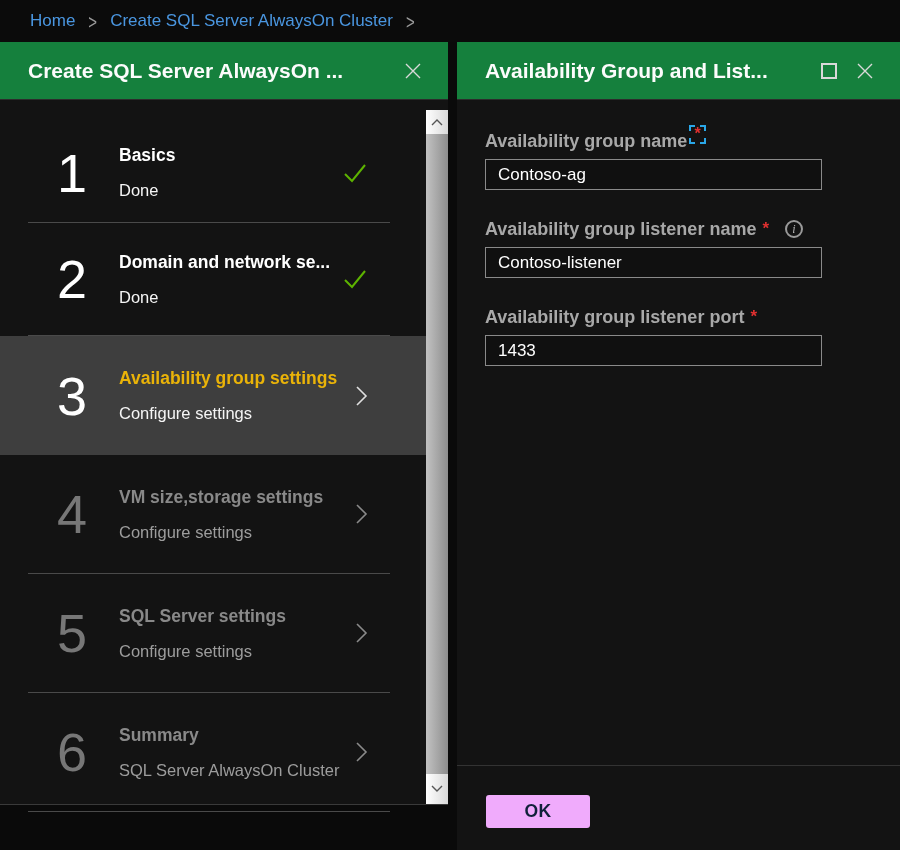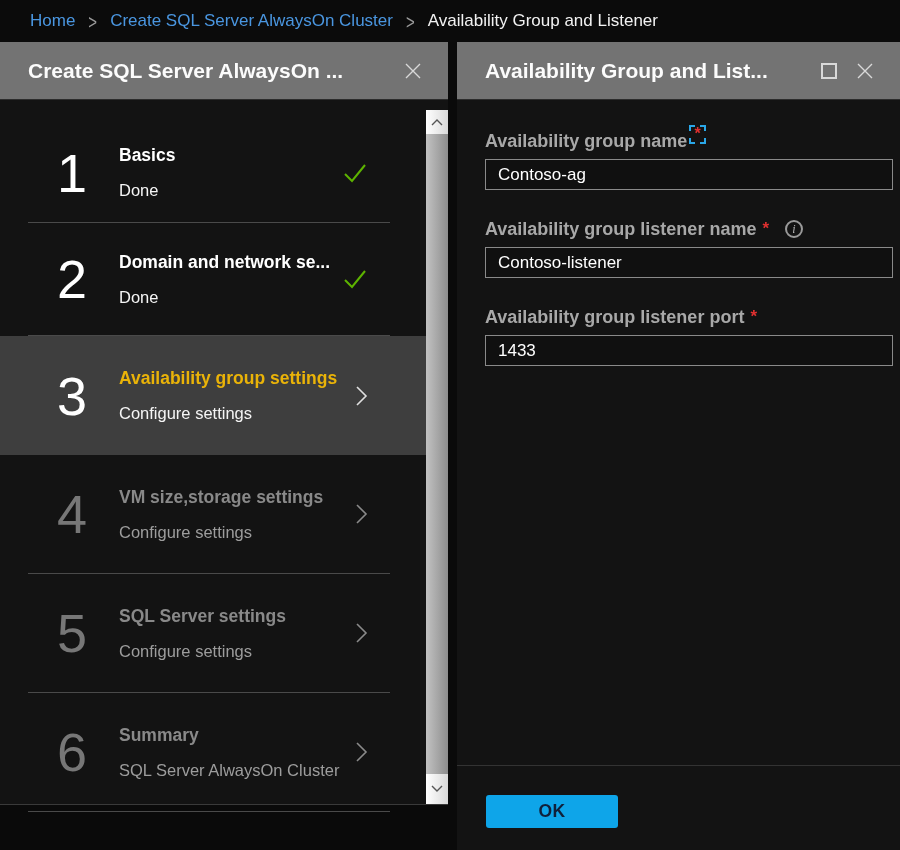--- a/index.html
+++ b/index.html
@@ -19,21 +19,21 @@
     padding-left: 30px; font-size: 17px; background: #0b0b0b;
   }
   .crumb.link { color: #4a96e0; text-decoration: none; cursor: pointer; }
   .crumb.current { color: #f2f2f2; }
   .crumb-sep { color: #9a9a9a; font-size: 15px; transform: scaleY(1.35); }
 
   
   .panel { position: absolute; background: #131313; }
   .panel header {
     height: 58px; display: flex; align-items: center;
-    padding: 0 24px 0 28px; border-bottom: 1px solid #2c2c2c; background: #737373;
+    padding: 0 24px 0 28px; border-bottom: 1px solid #2c2c2c; background: #15803d;
   }
   .panel header h1 {
     flex: 1; font-size: 21px; font-weight: bold; color: #fcfcfc;
     white-space: nowrap; overflow: hidden;
   }
   .hdr-icon { display: inline-flex; align-items: center; justify-content: center;
     width: 22px; height: 22px; cursor: pointer; margin-left: 14px; }
 
   
   .left-panel { left: 0; top: 42px; width: 448px; height: 763px; border-bottom: 1px solid #3a3a3a; }
@@ -82,43 +82,42 @@
     border: 2px dashed #2aa7e8; padding: 0 3px 2px 3px; line-height: 13px;
     margin-left: 2px; transform: translateY(-7px); font-size: 16px;
   }
   .info-icon {
     width: 18px; height: 18px; border: 2px solid #9a9a9a; border-radius: 50%;
     margin-left: 16px; color: #b5b5b5; font-size: 12px; font-style: italic;
     display: inline-flex; align-items: center; justify-content: center;
     font-family: "Liberation Serif", serif; cursor: pointer;
   }
   .txt-input {
-    width: 408px; height: 31px; background: #101010; border: 1px solid #8a8a8a;
+    width: 337px; height: 31px; background: #101010; border: 1px solid #8a8a8a;
     color: #ffffff; font-size: 17px; padding: 0 12px;
     font-family: "Liberation Sans", sans-serif; outline: none;
   }
   .footer-divider { position: absolute; left: 0; right: 0; bottom: 84px; border-top: 1px solid #333333; }
   .ok-btn {
-    position: absolute; left: 29px; bottom: 22px; width: 132px; height: 33px;
-    background: #0ea5e9; color: #10203a; border: none; border-radius: 3px;
+    position: absolute; left: 29px; bottom: 22px; width: 104px; height: 33px;
+    background: #f0abfc; color: #10203a; border: none; border-radius: 3px;
     font-size: 17.5px; font-weight: bold; letter-spacing: 0.5px;
     font-family: "Liberation Sans", sans-serif; cursor: pointer;
   }
 </style>
 </head>
 <body>
 
 <div class="page">
 
   <nav class="breadcrumb">
     <a class="crumb link">Home</a>
     <span class="crumb-sep">&gt;</span>
     <a class="crumb link">Create SQL Server AlwaysOn Cluster</a>
     <span class="crumb-sep">&gt;</span>
-    <span class="crumb current">Availability Group and Listener</span>
   </nav>
 
   <section class="panel left-panel">
     <header>
       <h1>Create SQL Server AlwaysOn ...</h1>
       <span class="hdr-icon">
         <svg width="18" height="18" viewBox="0 0 18 18">
             <path d="M2 2 L16 16 M16 2 L2 16" stroke="#d9d9d9" stroke-width="1.4" fill="none"></path>
           </svg>
       </span>

